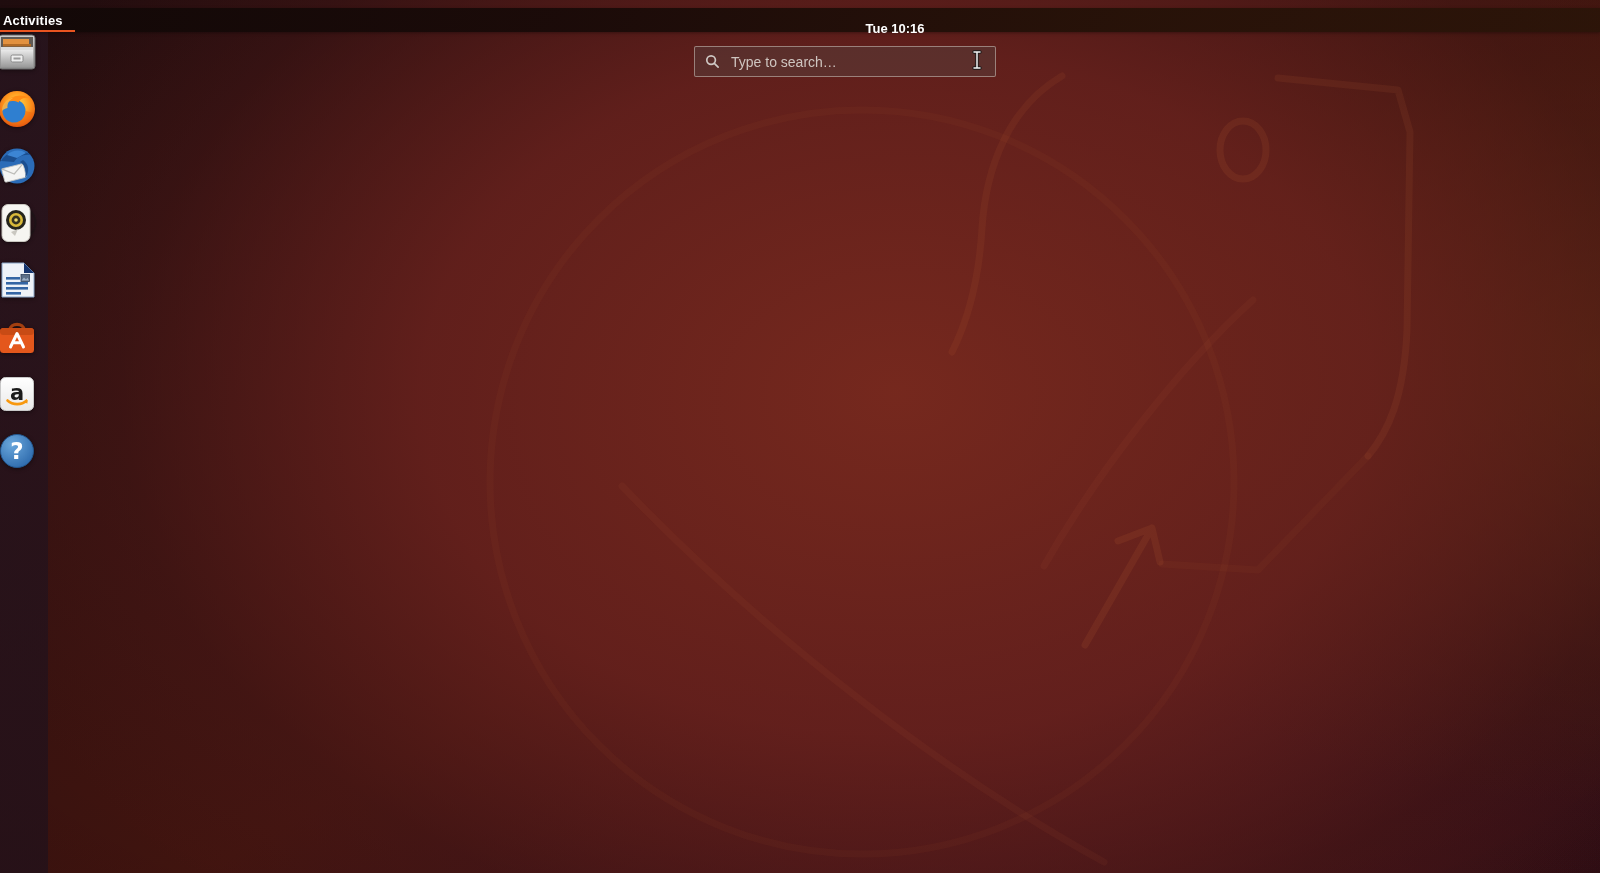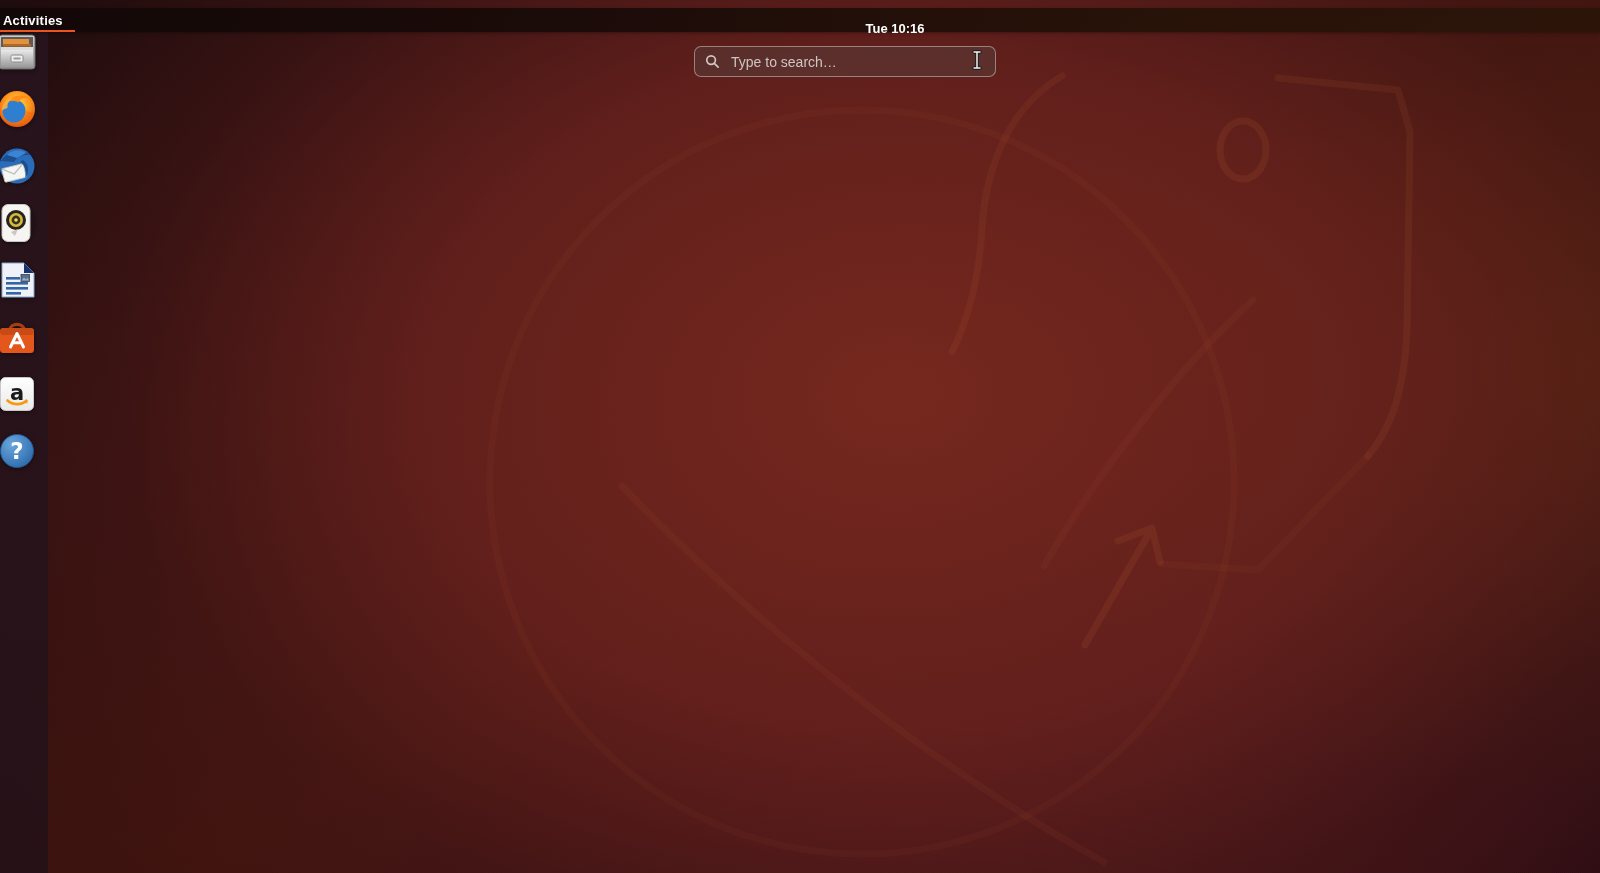--- a/index.html
+++ b/index.html
@@ -50,21 +50,21 @@
     background:linear-gradient(180deg, rgba(40,21,31,0.8), rgba(34,17,26,0.8));
     display:flex;flex-direction:column;align-items:flex-start;
     padding-top:8px;gap:17px;box-sizing:border-box;
   }
   .dock-item{width:40px;height:40px;margin-left:-3px;cursor:pointer;flex:0 0 auto;}
   .dock-item svg{width:40px;height:40px;display:block;filter:drop-shadow(0 1px 2px rgba(0,0,0,0.45));}
 
   
   .search{
     position:absolute;left:694px;top:46px;width:302px;height:31px;z-index:10;
-    box-sizing:border-box;border:1px solid rgba(205,196,190,0.55);border-radius:7px;
+    box-sizing:border-box;border:1px solid rgba(205,196,190,0.55);border-radius:2px;
     background:rgba(86,70,66,0.42);
     display:flex;align-items:center;padding:0 10px;
   }
   .search-input{
     flex:1;background:transparent;border:none;outline:none;
     color:#efe9e6;font-size:14px;margin-left:9px;
     font-family:"Liberation Sans","DejaVu Sans",sans-serif;
   }
   .search-input::placeholder{color:#cfc5c0;opacity:1;}
   .cursor-ibeam{position:absolute;left:971px;top:50px;z-index:20;pointer-events:none;}

